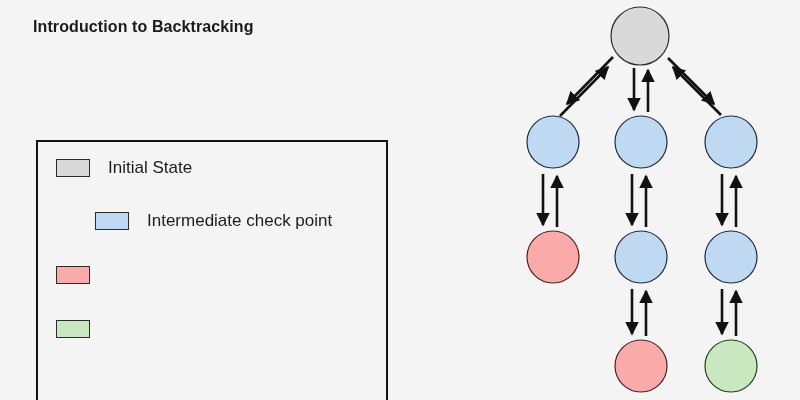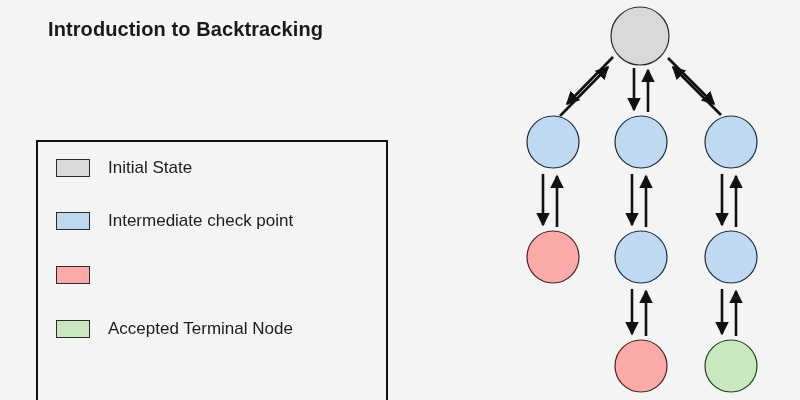--- a/index.html
+++ b/index.html
@@ -14,23 +14,23 @@
     overflow: hidden;
     position: relative;
   }
   #page {
     position: relative;
     width: 800px;
     height: 400px;
   }
   #title {
     position: absolute;
-    left: 48px;
+    left: 33px;
     top: 18px;
-    font-size: 20px;
+    font-size: 16px;
     font-weight: bold;
     color: #1a1a1a;
     letter-spacing: 0.1px;
     white-space: nowrap;
   }
   #legend {
     position: absolute;
     left: 36px;
     top: 140px;
     width: 352px;
@@ -76,32 +76,31 @@
 
   <div id="title">Introduction to Backtracking</div>
 
   <div id="legend">
 
     <div class="legend-row" style="top:12px;">
       <span class="legend-swatch" style="background:#d9d9d9;"></span>
       <span class="legend-label">Initial State</span>
     </div>
 
-    <div class="legend-row" style="top:65px;">
+    <div class="legend-row" style="top:65px;padding-left:39px;">
       <span class="legend-swatch" style="background:#bfd9f2;"></span>
       <span class="legend-label">Intermediate check point</span>
     </div>
 
     <div class="legend-row" style="top:119px;">
       <span class="legend-swatch" style="background:#fbaaaa;"></span>
     </div>
 
     <div class="legend-row" style="top:173px;">
       <span class="legend-swatch" style="background:#cae8c0;"></span>
-      <span class="legend-label">Accepted Terminal Node</span>
     </div>
 
   </div>
 
   <svg id="tree" viewBox="0 0 800 400">
     <defs>
       <marker id="arrowhead" markerWidth="5.2" markerHeight="5.2" refX="4.6" refY="2.6" orient="auto" markerUnits="strokeWidth">
         <path d="M0,0 L5.2,2.6 L0,5.2 z" fill="#111111"></path>
       </marker>
     </defs>

